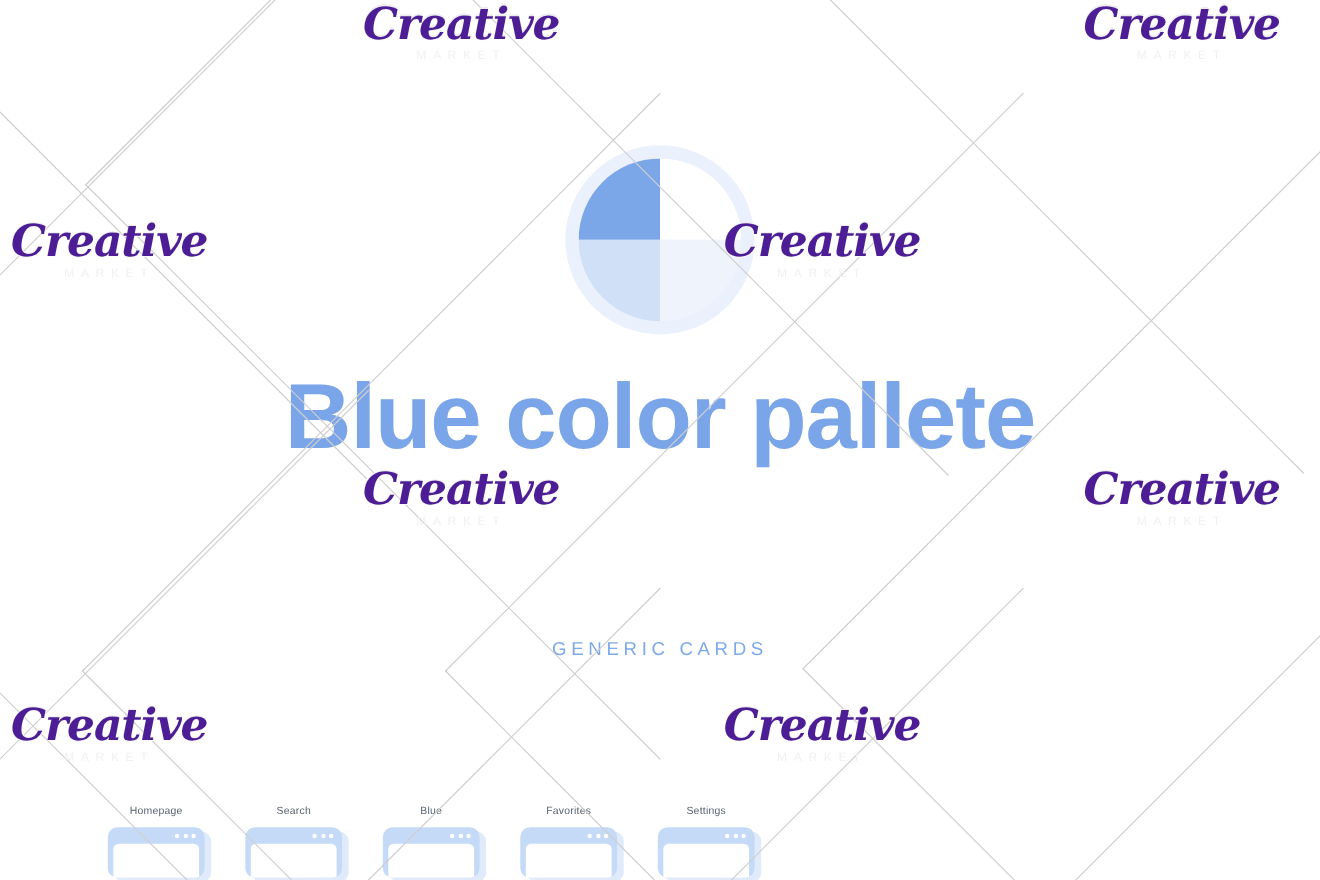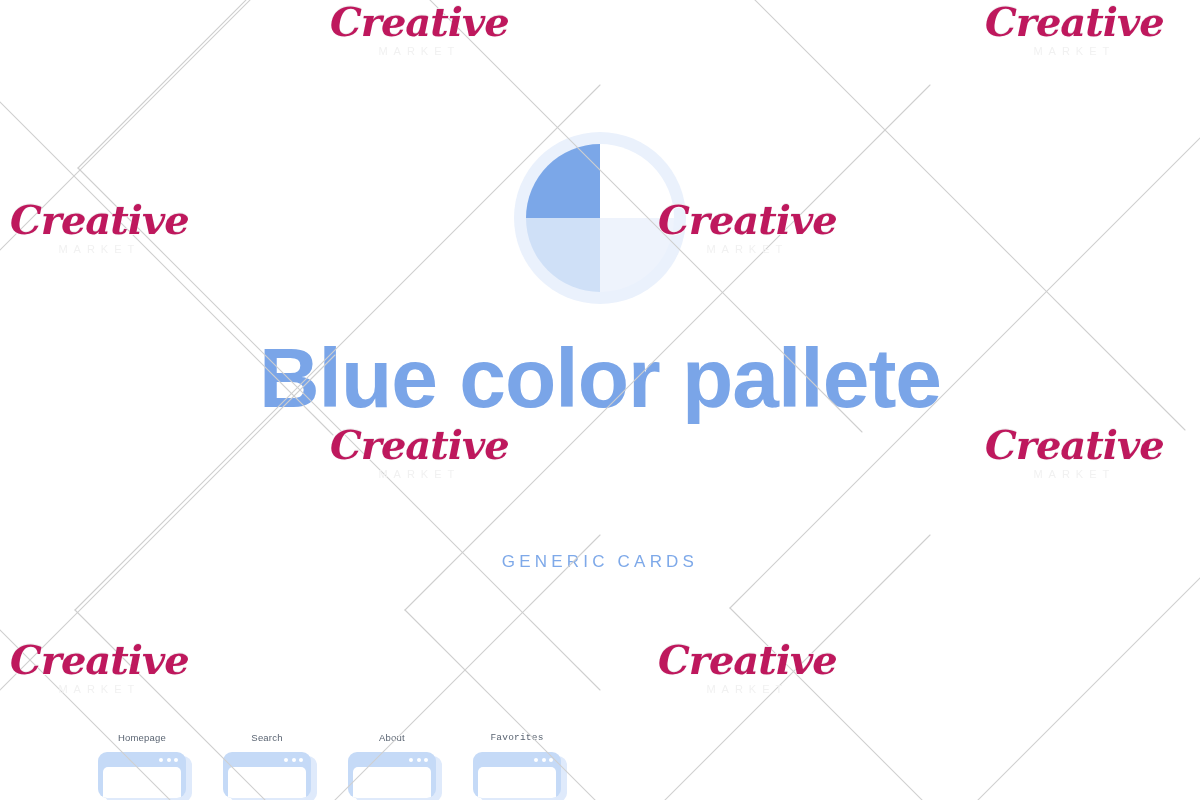--- a/index.html
+++ b/index.html
@@ -49,21 +49,21 @@
     user-select: none;
     color: #f2f2f2;
   }
   .wm .wm-script {
     display: block;
     font-family: "DejaVu Serif", serif;
     font-style: italic;
     font-weight: 700;
     font-size: 40px;
     letter-spacing: -1px;
-    color: #be185d;
+    color: #4c1d95;
     text-shadow: 0 1px 0 #fbfbfb, 0 -1px 0 #ededed;
   }
   .wm .wm-sub {
     display: block;
     margin-top: 4px;
     font-family: "Liberation Sans", sans-serif;
     font-weight: 400;
     font-size: 11px;
     letter-spacing: 6px;
     color: #f1f1f1;
@@ -120,21 +120,21 @@
     letter-spacing: -1px;
     color: #7aa5e8;
     white-space: nowrap;
   }
 
   
   .subtitle {
     position: absolute;
     left: 0;
     right: 0;
-    top: 552px;
+    top: 580px;
     text-align: center;
     font-family: "Liberation Sans", sans-serif;
     font-weight: 500;
     font-size: 17px;
     letter-spacing: 4.2px;
     color: #7ea9e9;
   }
 
   
   .card-strip {
@@ -256,35 +256,49 @@
               <div class="card-bar">
                 <span class="card-dot" style="background: rgb(255, 255, 255);"></span>
                 <span class="card-dot" style="background: rgb(255, 255, 255);"></span>
                 <span class="card-dot" style="background: rgb(255, 255, 255);"></span>
               </div>
               <div class="card-body" style="background: rgb(255, 255, 255);"></div>
             </div>
           </div>
         </div>
         <div class="card-cell">
-          <div class="card-label" style="color: rgb(90, 100, 114);">About</div>
+          <div class="card-label" style="color: rgb(90, 100, 114);">Blue</div>
           <div class="card-mock">
             <div class="card-shadow" style="background: rgb(223, 234, 251);"></div>
             <div class="card-frame" style="background: rgb(197, 218, 247);">
               <div class="card-bar">
                 <span class="card-dot" style="background: rgb(255, 255, 255);"></span>
                 <span class="card-dot" style="background: rgb(255, 255, 255);"></span>
                 <span class="card-dot" style="background: rgb(255, 255, 255);"></span>
               </div>
               <div class="card-body" style="background: rgb(255, 255, 255);"></div>
             </div>
           </div>
         </div>
         <div class="card-cell">
-          <div class="card-label" style="color: rgb(90, 100, 114); font-family: Liberation Mono, monospace;">Favorites</div>
+          <div class="card-label" style="color: rgb(90, 100, 114);">Favorites</div>
+          <div class="card-mock">
+            <div class="card-shadow" style="background: rgb(223, 234, 251);"></div>
+            <div class="card-frame" style="background: rgb(197, 218, 247);">
+              <div class="card-bar">
+                <span class="card-dot" style="background: rgb(255, 255, 255);"></span>
+                <span class="card-dot" style="background: rgb(255, 255, 255);"></span>
+                <span class="card-dot" style="background: rgb(255, 255, 255);"></span>
+              </div>
+              <div class="card-body" style="background: rgb(255, 255, 255);"></div>
+            </div>
+          </div>
+        </div>
+        <div class="card-cell">
+          <div class="card-label" style="color: rgb(90, 100, 114);">Settings</div>
           <div class="card-mock">
             <div class="card-shadow" style="background: rgb(223, 234, 251);"></div>
             <div class="card-frame" style="background: rgb(197, 218, 247);">
               <div class="card-bar">
                 <span class="card-dot" style="background: rgb(255, 255, 255);"></span>
                 <span class="card-dot" style="background: rgb(255, 255, 255);"></span>
                 <span class="card-dot" style="background: rgb(255, 255, 255);"></span>
               </div>
               <div class="card-body" style="background: rgb(255, 255, 255);"></div>
             </div>

